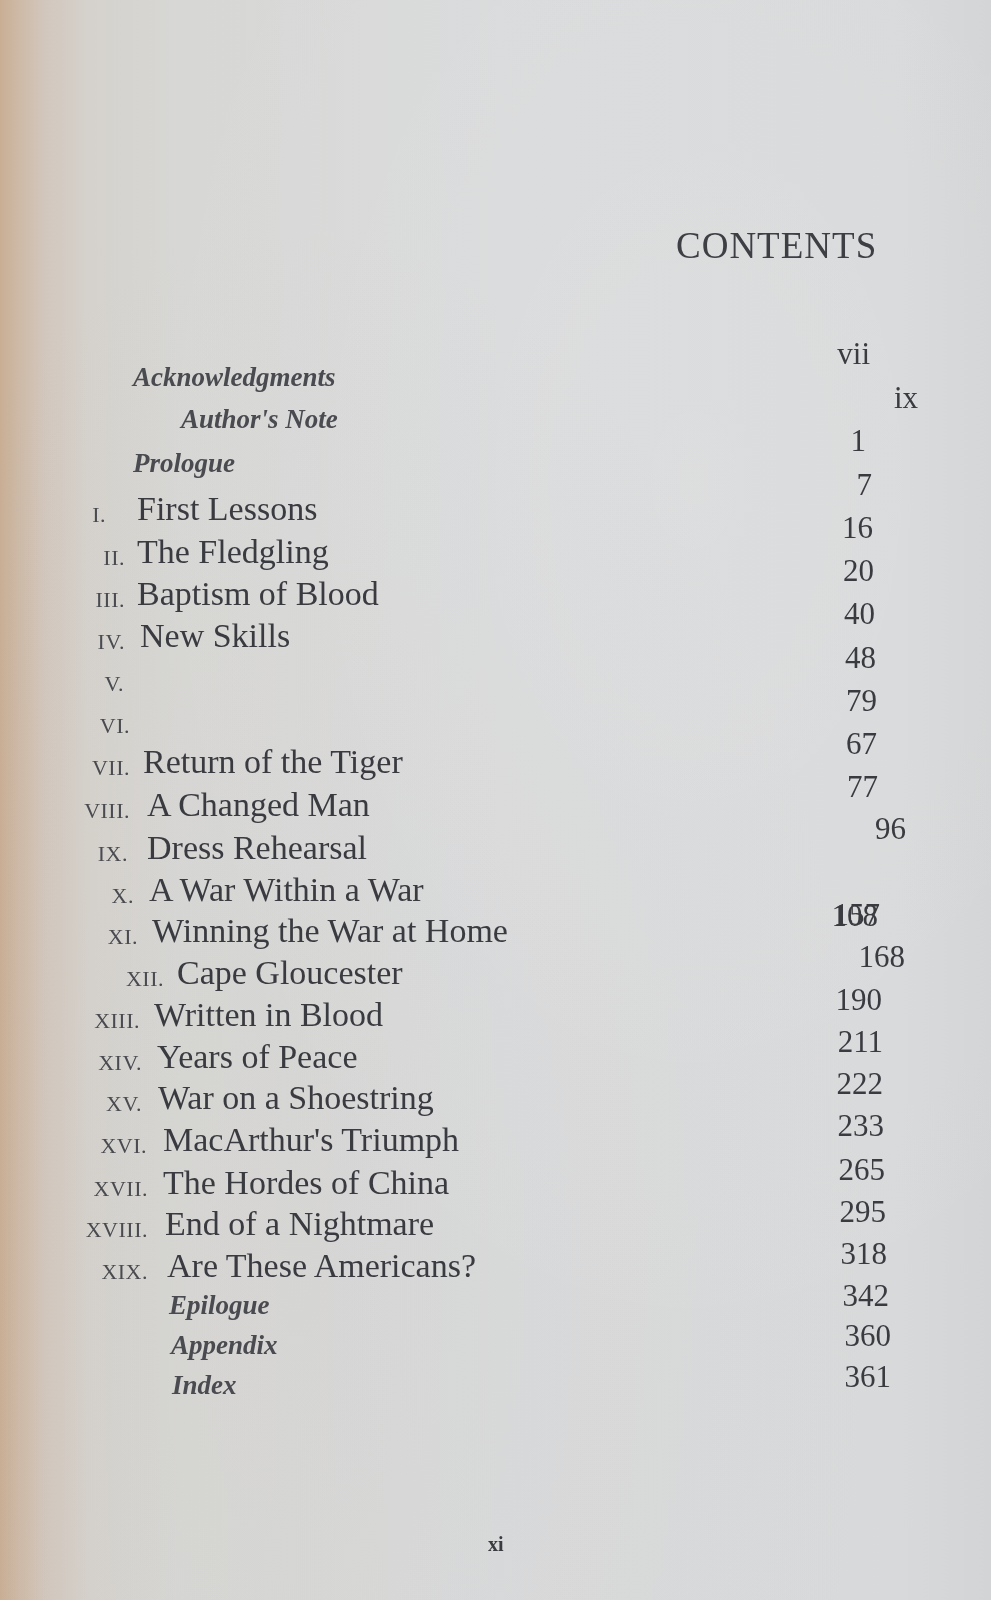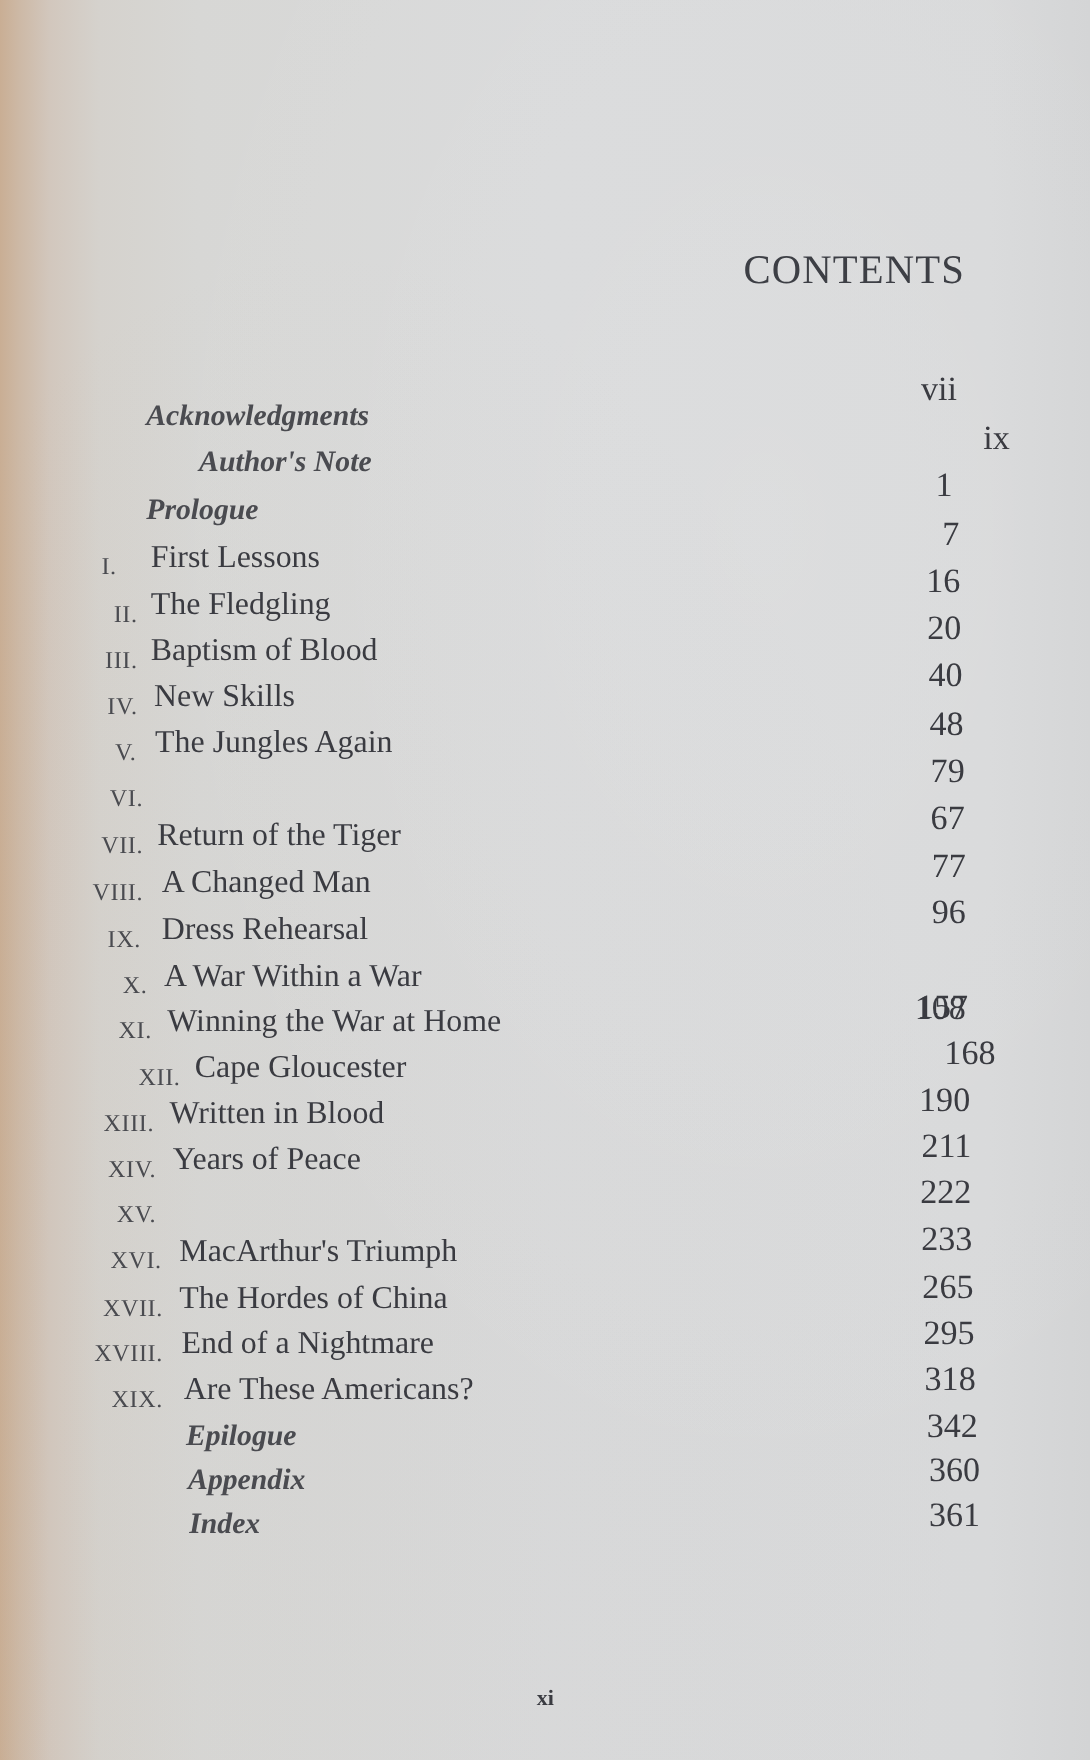--- a/index.html
+++ b/index.html
@@ -35,21 +35,21 @@
       position: absolute;
       text-align: right;
       font-size: 22px;
       letter-spacing: 0.5px;
       color: #4a4b50;
       font-variant: small-caps;
       top: 10px;
     }
     .title {
       position: absolute;
-      font-size: 29px;
+      font-size: 34px;
       white-space: nowrap;
       color: #3a3b41;
     }
     .title.ital { font-style: italic; font-weight: bold; font-size: 27px; color: #4a4b50; }
     .page-no {
       position: absolute;
       font-size: 31px;
       text-align: right;
       width: 80px;
       color: #3a3b41;
@@ -95,41 +95,40 @@
         <span class="title" style="left: 137px; top: 575px;">Baptism of Blood</span>
         <span class="page-no" style="left: 794px; top: 553px;">20</span>
       </div>
       <div class="row" style="top: 0px;">
         <span class="num" style="width: 80px; left: 45px; top: 629px;">IV.</span>
         <span class="title" style="left: 140px; top: 617px;">New Skills</span>
         <span class="page-no" style="left: 795px; top: 596px;">40</span>
       </div>
       <div class="row" style="top: 0px;">
         <span class="num" style="width: 80px; left: 44px; top: 671px;">V.</span>
-        <span class="title" style="left: 141px; top: 659px;">The Jungles Again</span>
         <span class="page-no" style="left: 796px; top: 640px;">48</span>
       </div>
       <div class="row" style="top: 0px;">
         <span class="num" style="width: 80px; left: 50px; top: 713px;">VI.</span>
         <span class="page-no" style="left: 797px; top: 683px;">79</span>
       </div>
       <div class="row" style="top: 0px;">
         <span class="num" style="width: 80px; left: 50px; top: 755px;">VII.</span>
         <span class="title" style="left: 143px; top: 743px;">Return of the Tiger</span>
         <span class="page-no" style="left: 797px; top: 726px;">67</span>
       </div>
       <div class="row" style="top: 0px;">
         <span class="num" style="width: 80px; left: 50px; top: 798px;">VIII.</span>
         <span class="title" style="left: 147px; top: 786px;">A Changed Man</span>
         <span class="page-no" style="left: 798px; top: 769px;">77</span>
       </div>
       <div class="row" style="top: 0px;">
         <span class="num" style="width: 80px; left: 48px; top: 841px;">IX.</span>
         <span class="title" style="left: 147px; top: 829px;">Dress Rehearsal</span>
-        <span class="page-no" style="left: 798px; top: 811px;">96</span>
+        <span class="page-no" style="left: 826px; top: 811px;">96</span>
       </div>
       <div class="row" style="top: 0px;">
         <span class="num" style="width: 80px; left: 54px; top: 883px;">X.</span>
         <span class="title" style="left: 149px; top: 871px;">A War Within a War</span>
         <span class="page-no" style="left: 798px; top: 854px; margin-top: 44px;">108</span>
       </div>
       <div class="row" style="top: 0px;">
         <span class="num" style="width: 80px; left: 58px; top: 924px;">XI.</span>
         <span class="title" style="left: 152px; top: 912px;">Winning the War at Home</span>
         <span class="page-no" style="left: 800px; top: 897px;">157</span>
@@ -144,20 +143,21 @@
         <span class="title" style="left: 154px; top: 996px;">Written in Blood</span>
         <span class="page-no" style="left: 802px; top: 982px;">190</span>
       </div>
       <div class="row" style="top: 0px; padding-left: 10px;">
         <span class="num" style="width: 80px; left: 62px; top: 1050px;">XIV.</span>
         <span class="title" style="left: 157px; top: 1038px;">Years of Peace</span>
         <span class="page-no" style="left: 803px; top: 1024px;">211</span>
       </div>
       <div class="row" style="top: 0px;">
         <span class="num" style="width: 80px; left: 62px; top: 1091px;">XV.</span>
+        <span class="title" style="left: 158px; top: 1079px;">War on a Shoestring</span>
         <span class="page-no" style="left: 803px; top: 1066px;">222</span>
       </div>
       <div class="row" style="top: 0px;">
         <span class="num" style="width: 80px; left: 67px; top: 1133px;">XVI.</span>
         <span class="title" style="left: 163px; top: 1121px;">MacArthur's Triumph</span>
         <span class="page-no" style="left: 804px; top: 1108px;">233</span>
       </div>
       <div class="row" style="top: 0px;">
         <span class="num" style="width: 80px; left: 68px; top: 1176px;">XVII.</span>
         <span class="title" style="left: 163px; top: 1164px;">The Hordes of China</span>

